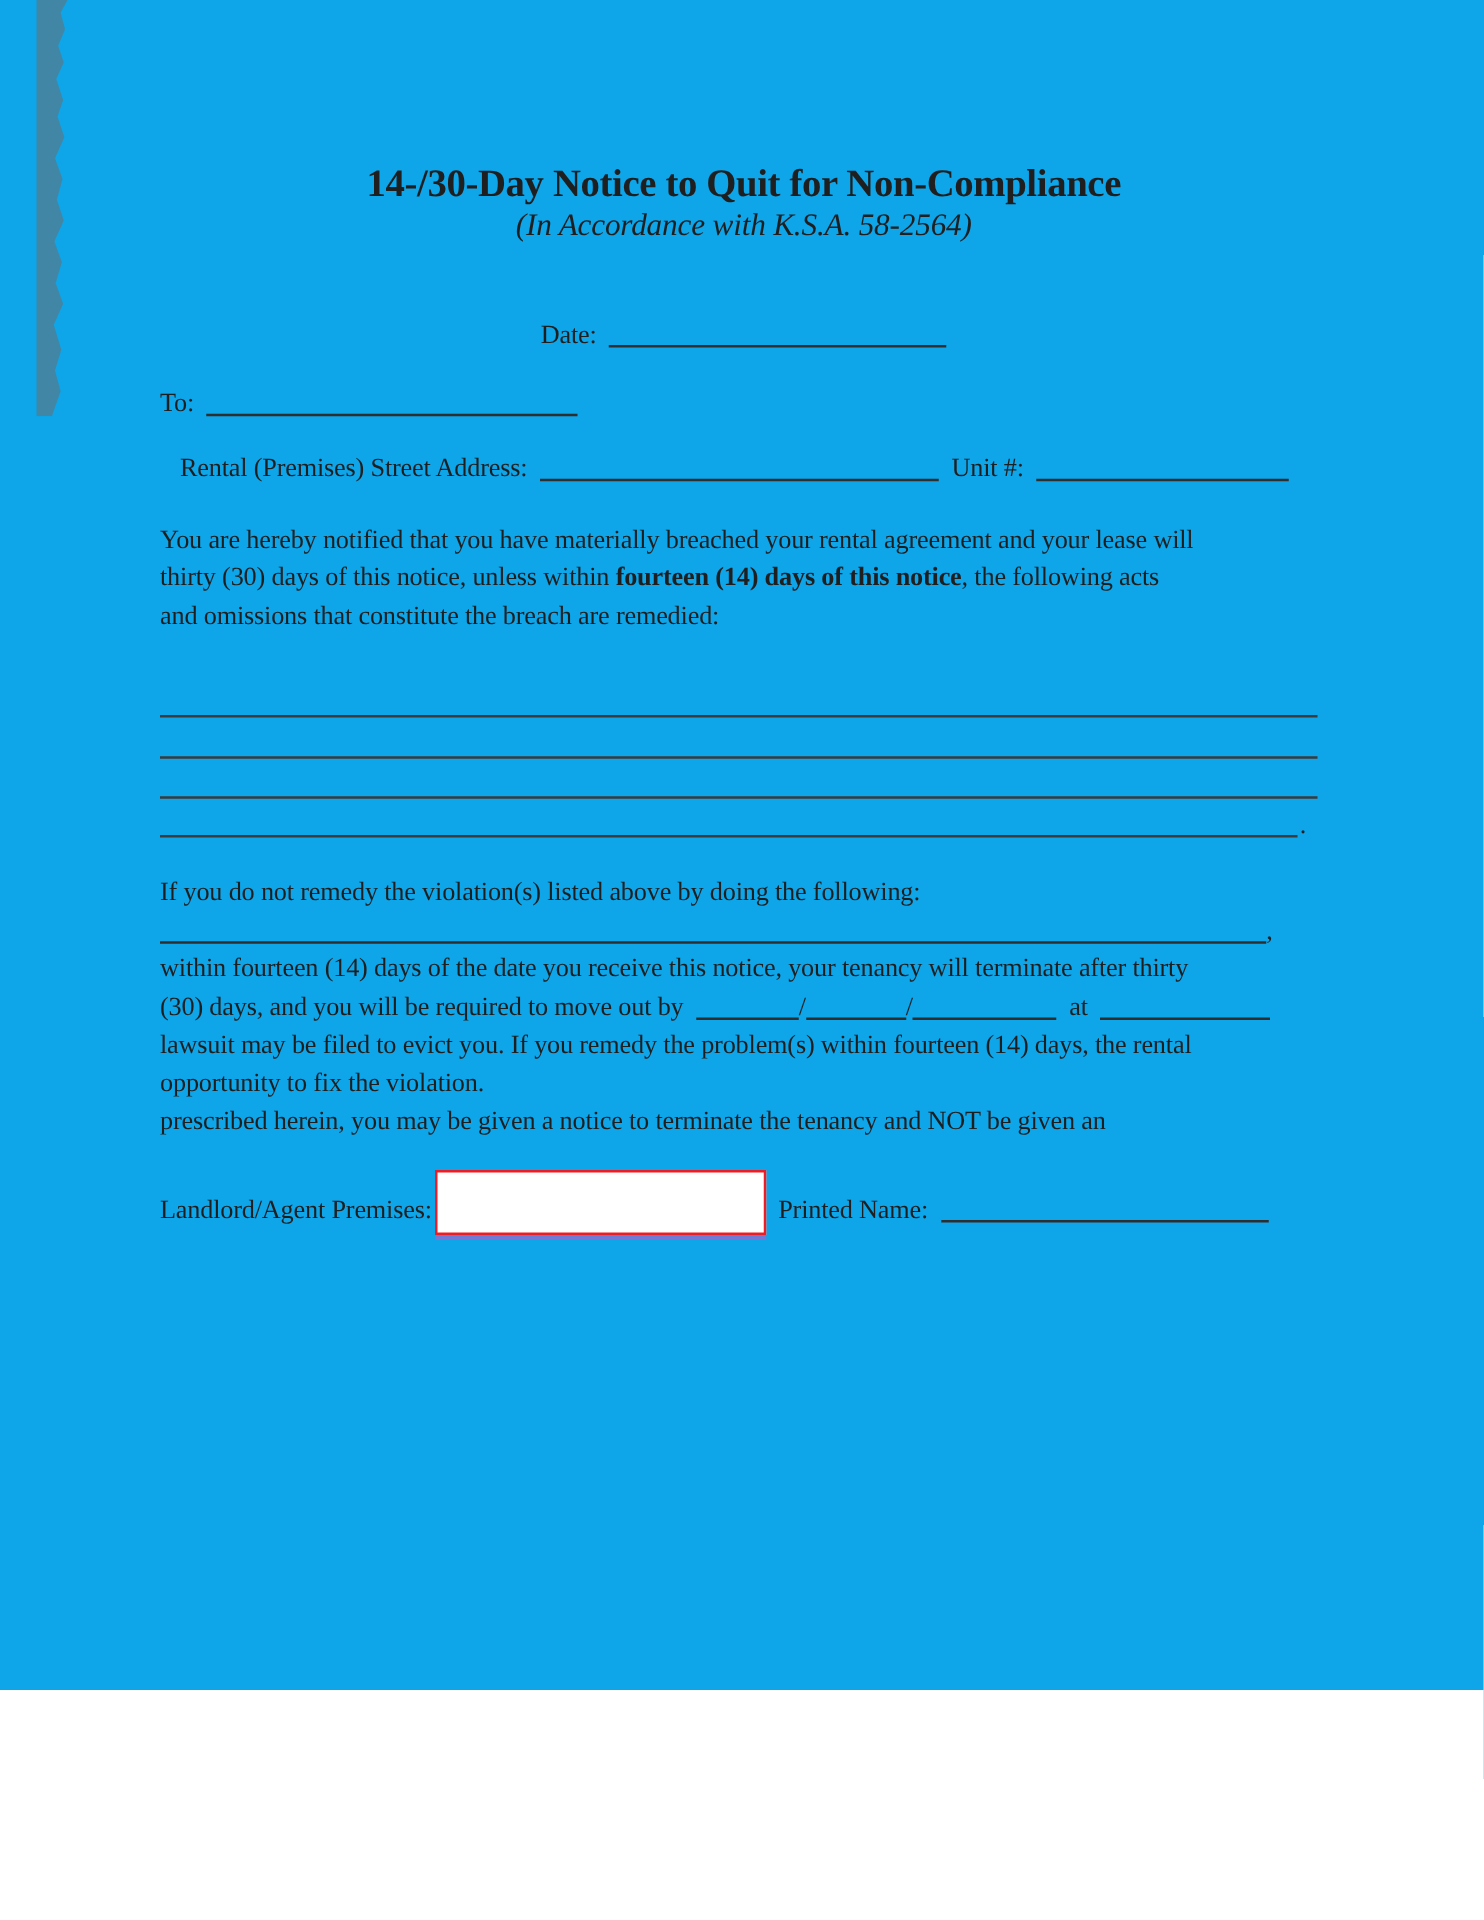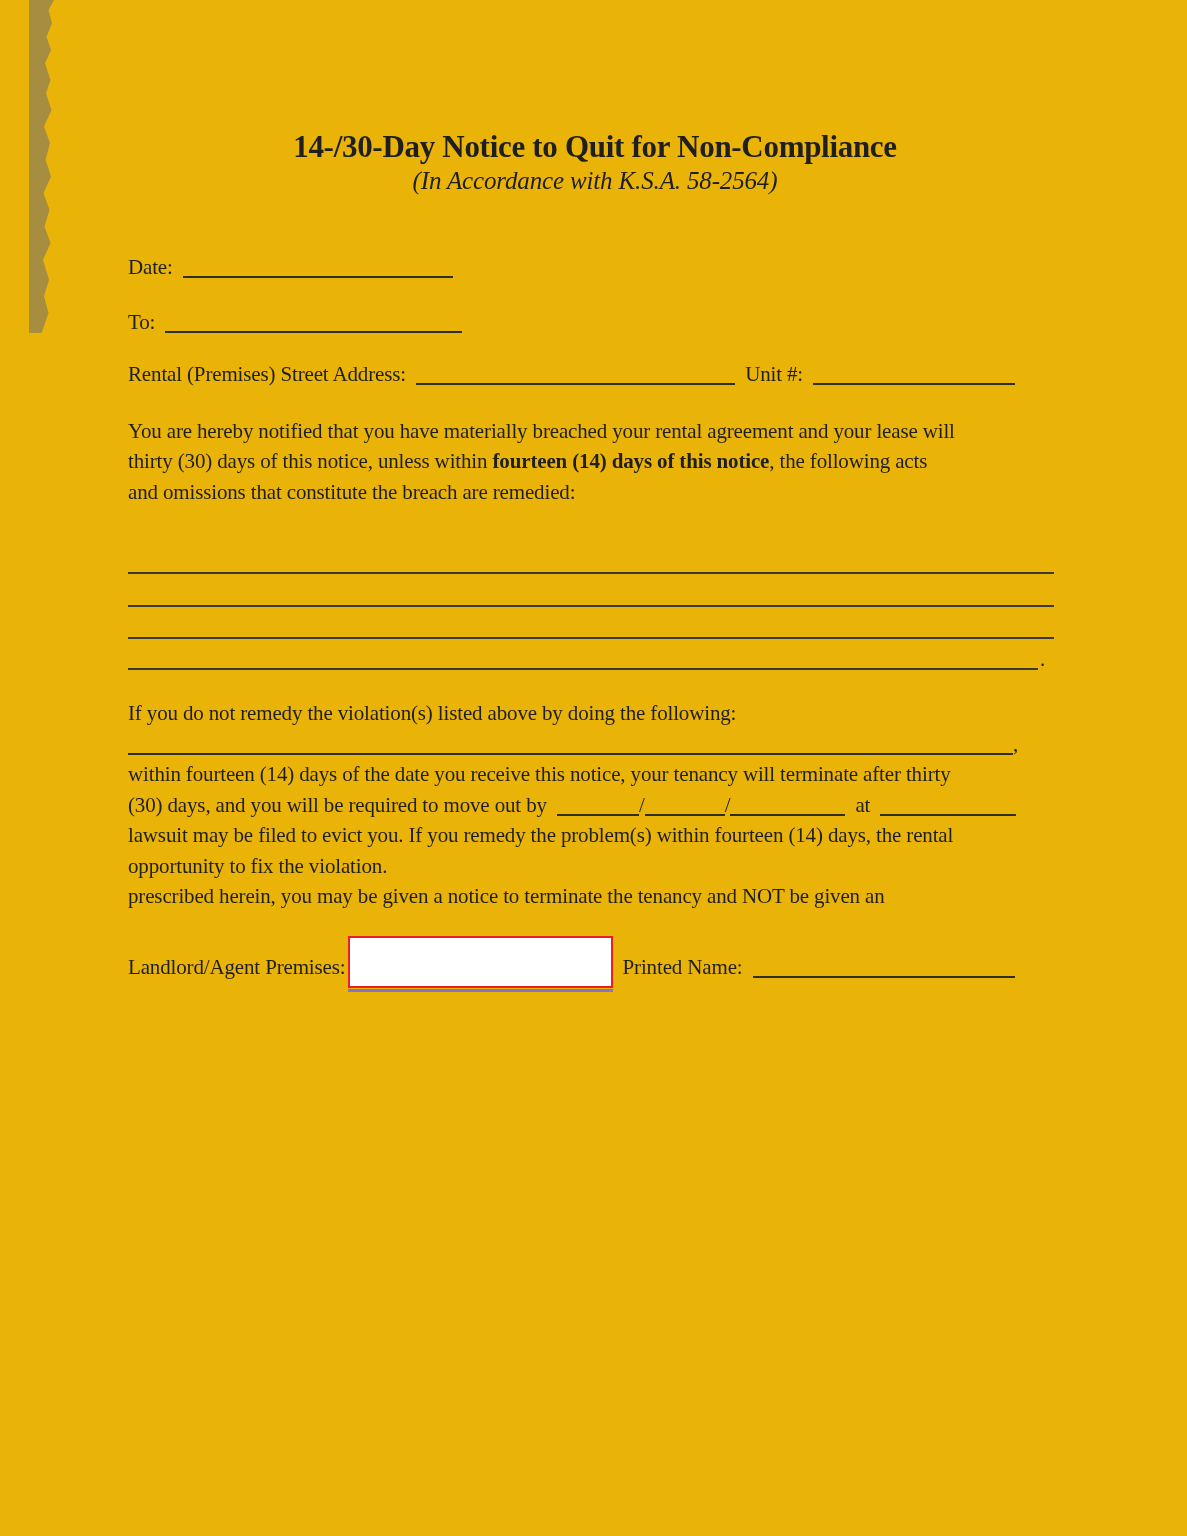--- a/index.html
+++ b/index.html
@@ -1,19 +1,19 @@
 <!DOCTYPE html>
 <html><head>
 <meta charset="utf-8">
 <style>
   html,body{margin:0;padding:0;background:#ffffff;}
   .page{
     position:relative;
-    width:1187px;height:1536px;
-    background:#eab308;
+    width:1187px;height:1352px;
+    background:#0ea5e9;
     font-family:"Liberation Serif","DejaVu Serif",serif;
     color:#1f1f1f;
     font-size:21px;
     letter-spacing:-0.15px;
     overflow:hidden;
   }
   .content{position:absolute;left:128px;top:0;width:934px;}
   .row{line-height:30.5px;white-space:nowrap;}
   h1.title{
     margin:128px 0 0 0;text-align:center;
@@ -71,31 +71,31 @@
 </head>
 <body>
 
 <div class="page">
   <div class="artifact"></div>
 
   <div class="content">
     <h1 class="title">14-/30-Day Notice to Quit for Non-Compliance</h1>
     <div class="subtitle">(In Accordance with K.S.A. 58-2564)</div>
 
-    <div class="row" style="margin-top:58px;">
+    <div class="row" style="margin-top:58px;text-align:center;">
       <span>Date:</span>
       <span class="b w-date spl"></span>
     </div>
 
     <div class="row" style="margin-top:24px;">
       <span>To:</span>
       <span class="b w-to spl"></span>
     </div>
 
-    <div class="row" style="margin-top:22px;">
+    <div class="row" style="margin-top:22px;margin-left:16px;">
       <span>Rental (Premises) Street Address:</span>
       <span class="b w-addr sp"></span>
       <span>Unit #:</span>
       <span class="b w-unit spl"></span>
     </div>
 
 
     <div style="margin-top:26px;">
       <div class="row">You are hereby notified that you have materially breached your rental agreement and your lease will</div>
       <div class="row">

